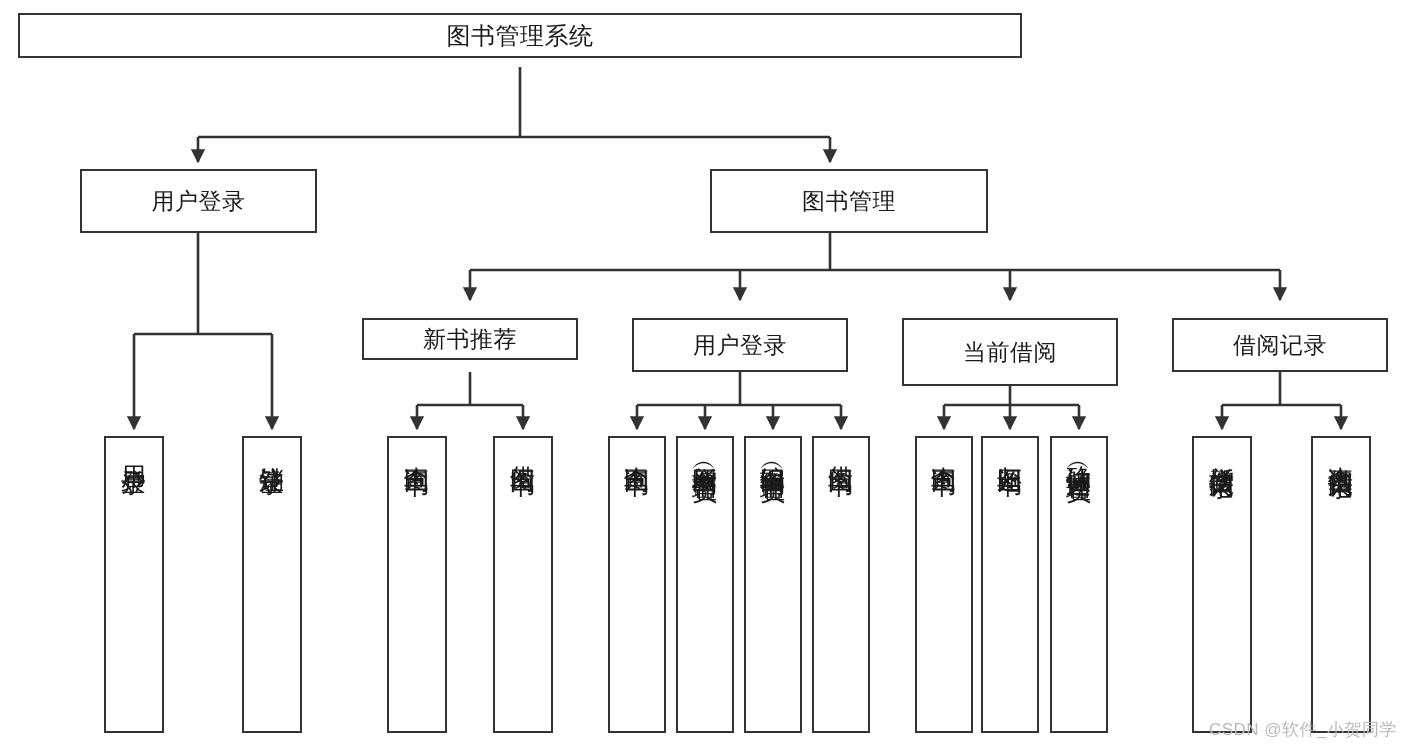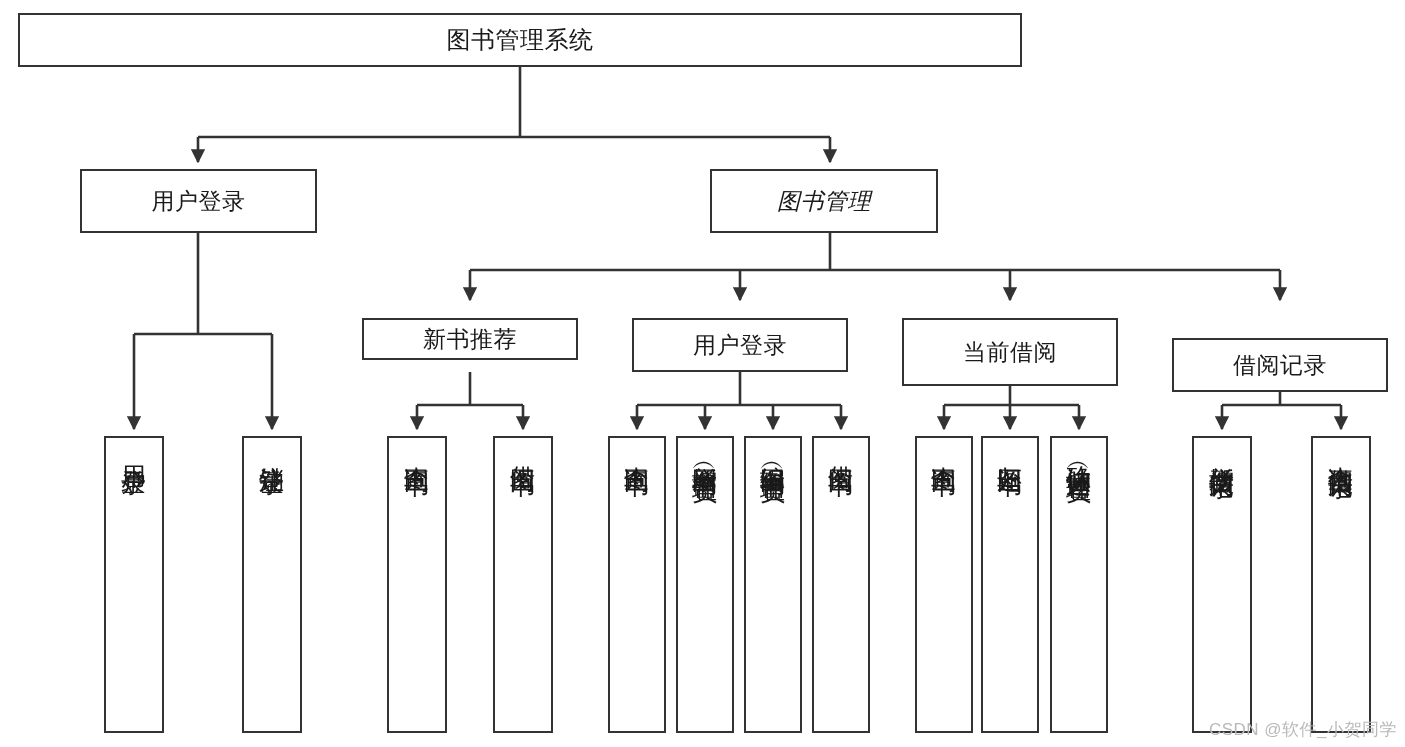--- a/index.html
+++ b/index.html
@@ -121,41 +121,41 @@
       <path d="M 1010 405 L 1010 429" marker-end="url(#arrow)"></path>
       <path d="M 1079 405 L 1079 429" marker-end="url(#arrow)"></path>
 
       <path d="M 1280 372 L 1280 405"></path>
       <path d="M 1222 405 L 1341 405"></path>
       <path d="M 1222 405 L 1222 429" marker-end="url(#arrow)"></path>
       <path d="M 1341 405 L 1341 429" marker-end="url(#arrow)"></path>
     </g>
   </svg>
 
-  <div class="node root horiz" style="left:18px; top:13px; width:1004px; height:54px;">
+  <div class="node root horiz" style="left:18px; top:13px; width:1004px; height:45px;">
     <span class="lbl">图书管理系统</span>
   </div>
 
   <div class="node horiz" style="left:80px; top:169px; width:237px; height:64px;">
     <span class="lbl">用户登录</span>
   </div>
-  <div class="node horiz" style="left:710px; top:169px; width:228px; height:64px;font-style:italic;">
+  <div class="node horiz" style="left:710px; top:169px; width:278px; height:64px;">
     <span class="lbl">图书管理</span>
   </div>
 
   <div class="node horiz" style="left:362px; top:318px; width:216px; height:42px;">
     <span class="lbl">新书推荐</span>
   </div>
   <div class="node horiz" style="left:632px; top:318px; width:216px; height:54px;">
     <span class="lbl">用户登录</span>
   </div>
   <div class="node horiz" style="left:902px; top:318px; width:216px; height:68px;">
     <span class="lbl">当前借阅</span>
   </div>
-  <div class="node horiz" style="left:1172px; top:318px; width:216px; height:54px;margin-top:20px;">
+  <div class="node horiz" style="left:1172px; top:318px; width:216px; height:54px;">
     <span class="lbl">借阅记录</span>
   </div>
 
   <div class="node leaf" style="left:104px; top:436px; width:60px; height:297px;">
     <span class="lbl">用户登录</span>
   </div>
   <div class="node leaf" style="left:242px; top:436px; width:60px; height:297px;">
     <span class="lbl">注销登录</span>
   </div>
 

